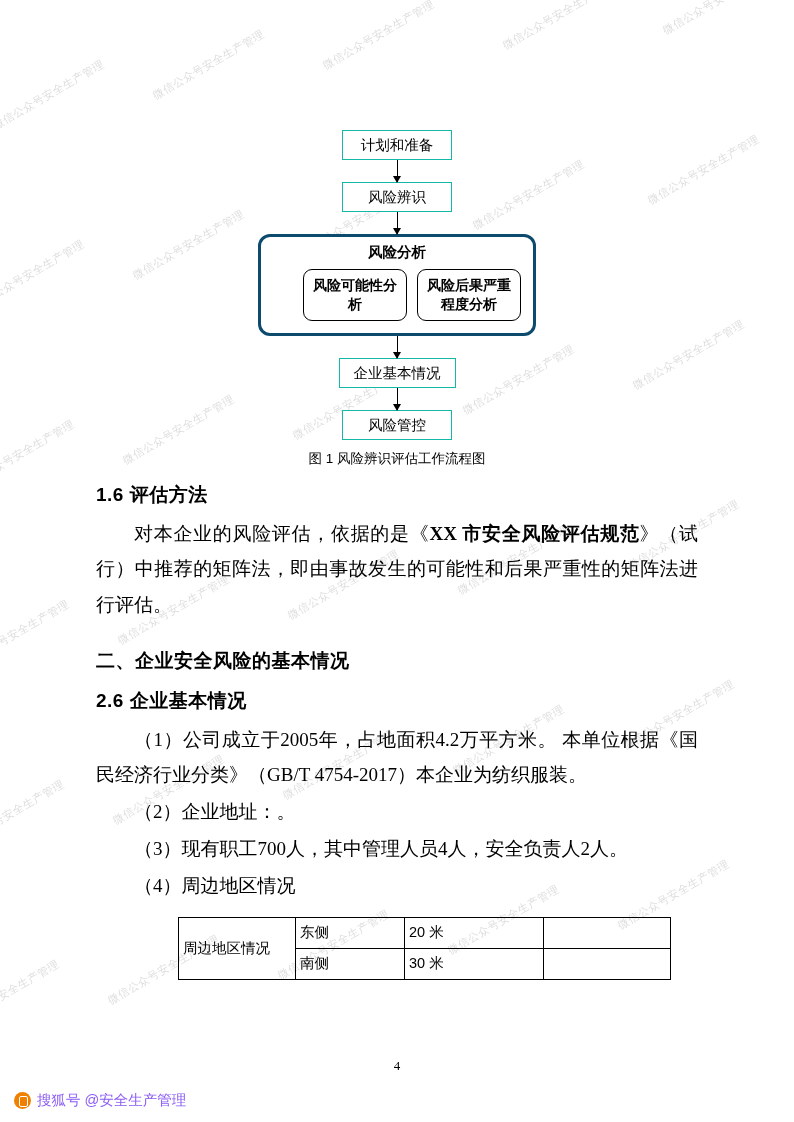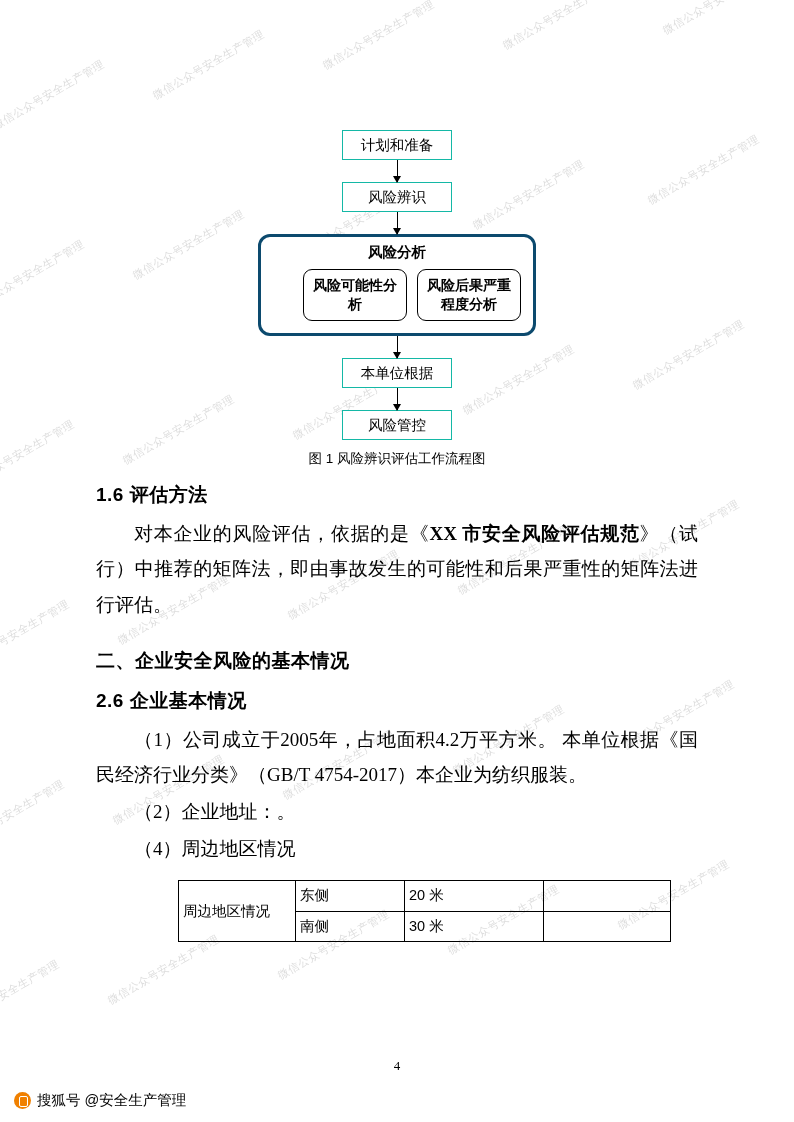--- a/index.html
+++ b/index.html
@@ -181,21 +181,21 @@
   .source-badge {
     position: absolute;
     left: 14px;
     bottom: 12px;
     display: flex;
     align-items: center;
     gap: 6px;
     z-index: 3;
     font-family: "Liberation Sans", "DejaVu Sans", sans-serif;
     font-size: 14.5px;
-    color: #000000;
+    color: #8b5cf6;
   }
   .source-badge .logo {
     width: 17px;
     height: 17px;
     border-radius: 50%;
     background: #f08000;
     display: inline-block;
     position: relative;
   }
   .source-badge .logo::after {
@@ -262,37 +262,38 @@
 
       <div class="fc-group">
         <div class="fc-group-title">风险分析</div>
         <div class="fc-group-row">
           <div class="fc-subbox">风险可能性分析</div>
           <div class="fc-subbox">风险后果严重程度分析</div>
         </div>
       </div>
 
       <div class="fc-arrow"></div>
-      <div class="fc-box">本单位根据</div>
+      <div class="fc-box">企业基本情况</div>
       <div class="fc-arrow"></div>
       <div class="fc-box">风险管控</div>
     </div>
 
     <div class="fig-caption">图 1 风险辨识评估工作流程图</div>
 
     <h2 class="sec">1.6 评估方法</h2>
 
     <p class="body indent"><span>对本企业的风险评估，依据的是《</span><span class="bold">XX 市安全风险评估规范</span><span>》（试行）中推荐的矩阵法，即由事故发生的可能性和后果严重性的矩阵法进行评估。</span></p>
 
     <h2 class="sec major">二、企业安全风险的基本情况</h2>
 
     <h2 class="sec">2.6 企业基本情况</h2>
 
     <p class="body indent">（1）公司成立于2005年，占地面积4.2万平方米。 本单位根据《国民经济行业分类》（GB/T 4754-2017）本企业为纺织服装。</p>
     <p class="body indent">（2）企业地址：。</p>
+    <p class="body indent">（3）现有职工700人，其中管理人员4人，安全负责人2人。</p>
     <p class="body indent">（4）周边地区情况</p>
 
     <table class="region">
       <tbody>
         <tr>
           <td class="c1" rowspan="2">周边地区情况</td>
           <td class="c2">东侧</td>
           <td class="c3">20 米</td>
           <td class="c4"></td>
         </tr>

